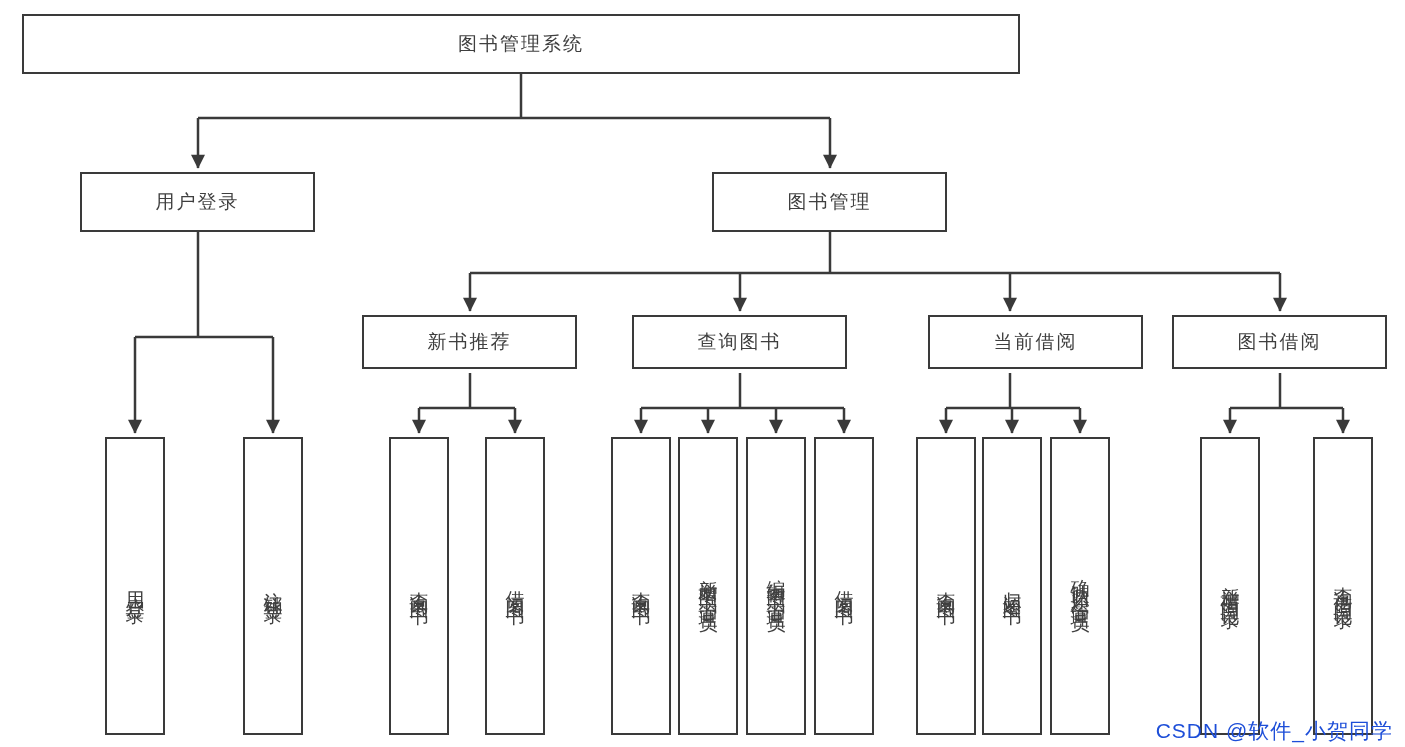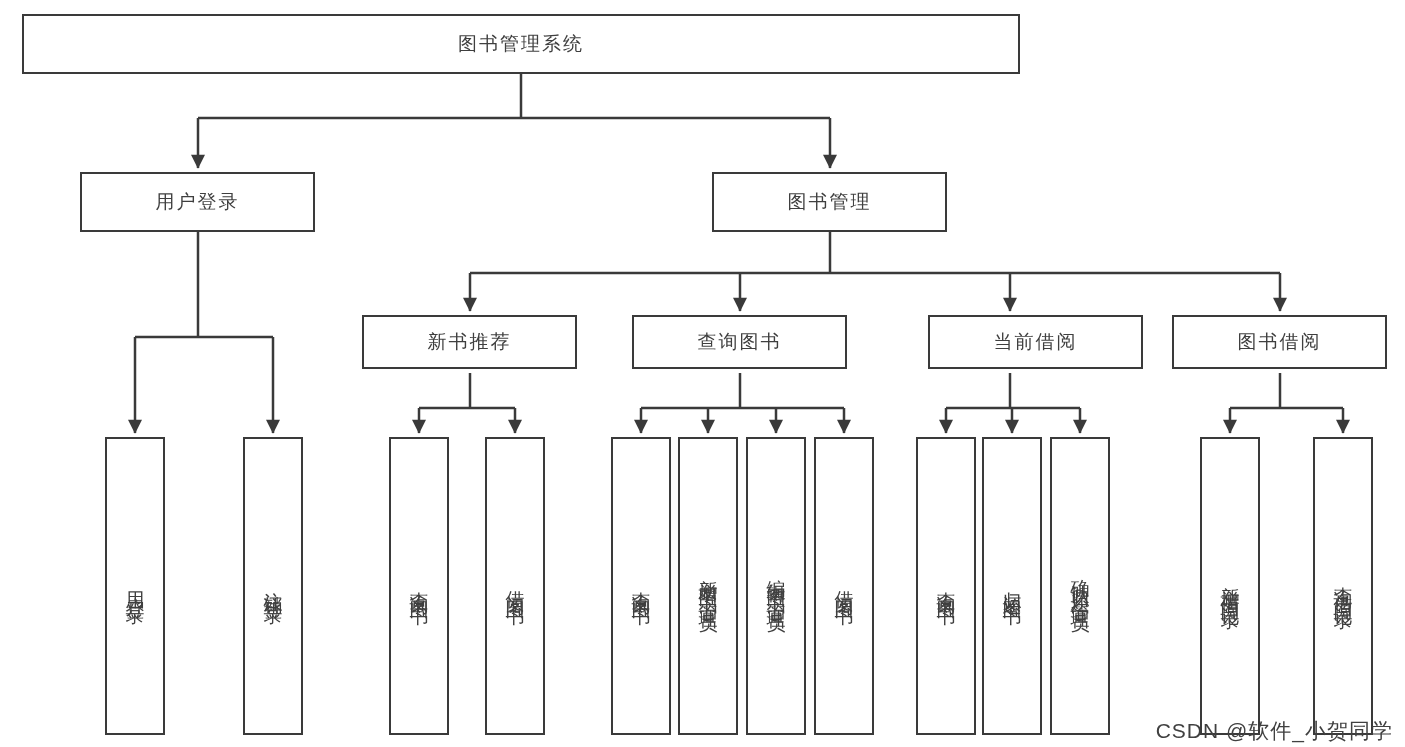--- a/index.html
+++ b/index.html
@@ -51,21 +51,21 @@
     letter-spacing: 5px;
     line-height: 1.05;
     color: #3f3f3f;
   }
   #watermark {
     position: absolute;
     right: 12px;
     bottom: 2px;
     font-size: 21px;
     letter-spacing: 1px;
-    color: #404040;
+    color: #1d4ed8;
   }
 </style>
 </head>
 <body>
 
 <div id="canvas">
 
   <svg id="wires" viewBox="0 0 1405 747" xmlns="http://www.w3.org/2000/svg">
     <defs>
       <marker id="arrow" viewBox="0 0 10 10" refX="9.5" refY="5" markerWidth="17" markerHeight="14" markerUnits="userSpaceOnUse" orient="auto">

